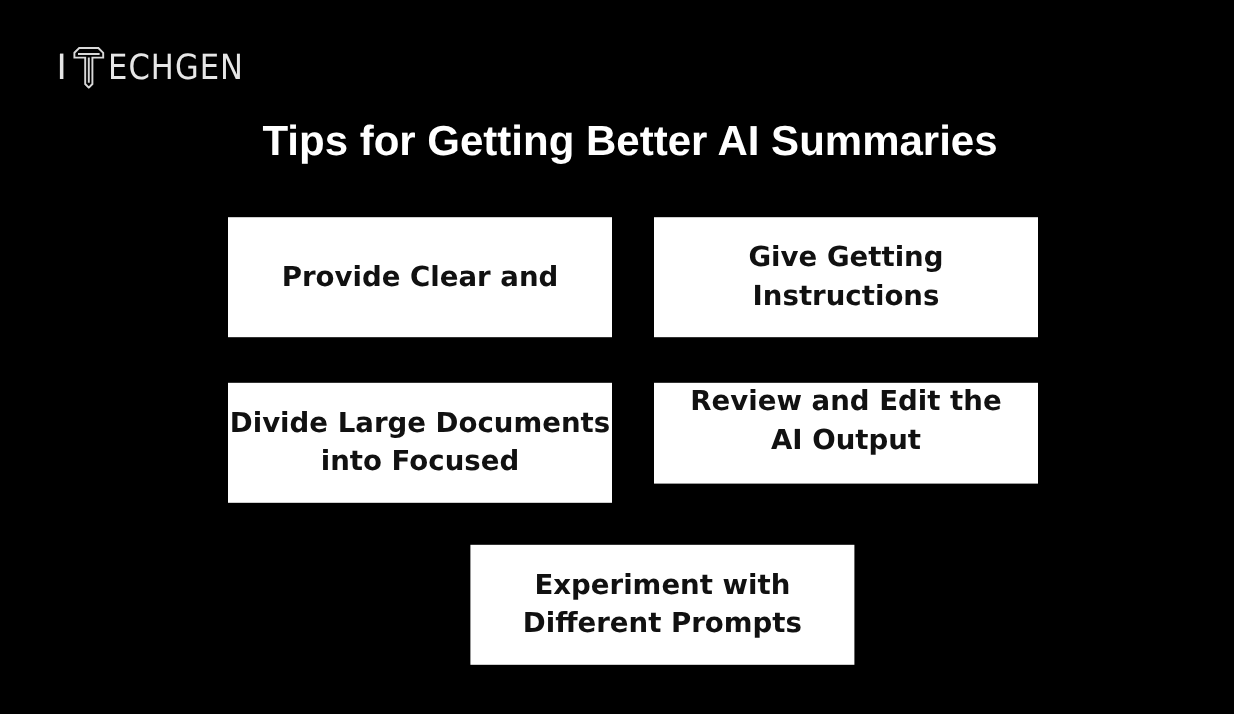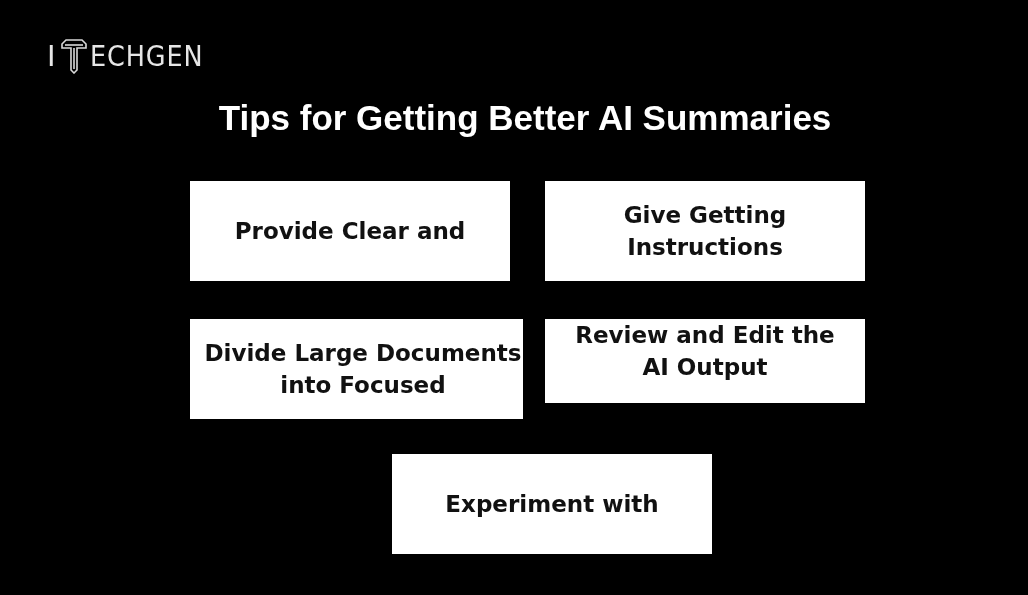--- a/index.html
+++ b/index.html
@@ -48,31 +48,32 @@
   </div>
 </div>
 
 <div class="box" style="left:545px; top:181px;">
   <div>
     <span>Give Getting</span>
     <span>Instructions</span>
   </div>
 </div>
 
-<div class="box" style="left:190px; top:319px;padding-left:13px;">
+<div class="box" style="left:190px; top:319px;">
   <div>
     <span>Divide Large Documents</span>
     <span>into Focused</span>
   </div>
 </div>
 
 <div class="box" style="left:545px; top:319px; align-items:flex-start; padding-top:0; height:84px;">
   <div>
     <span>Review and Edit the</span>
     <span>AI Output</span>
   </div>
 </div>
 
 <div class="box" style="left:392px; top:454px;">
   <div>
     <span>Experiment with</span>
+    <span>Different Prompts</span>
   </div>
 </div>
 
 </body></html>

